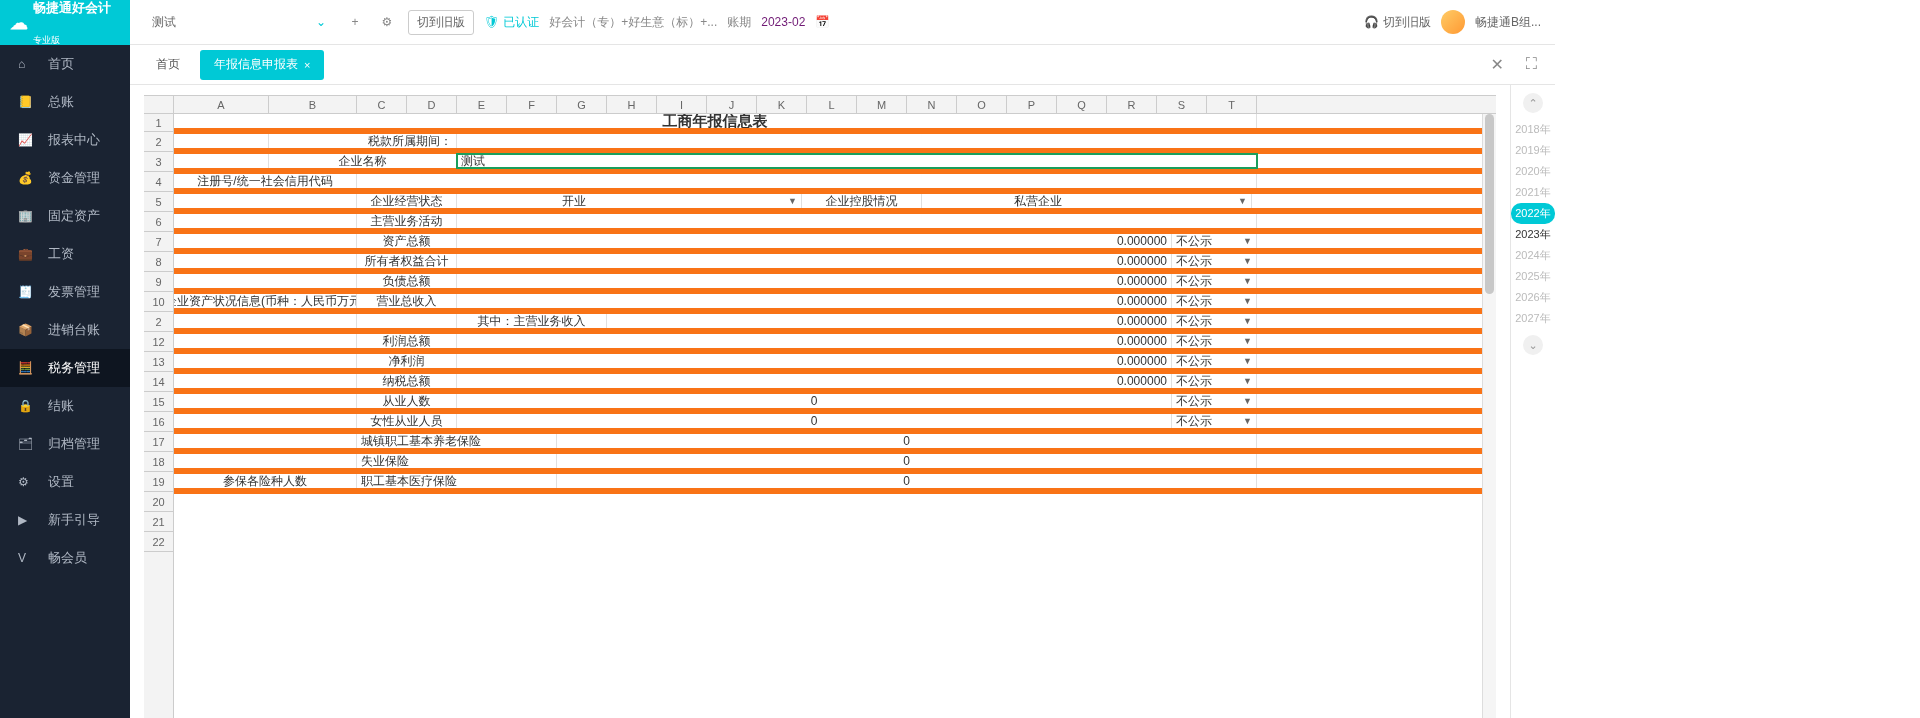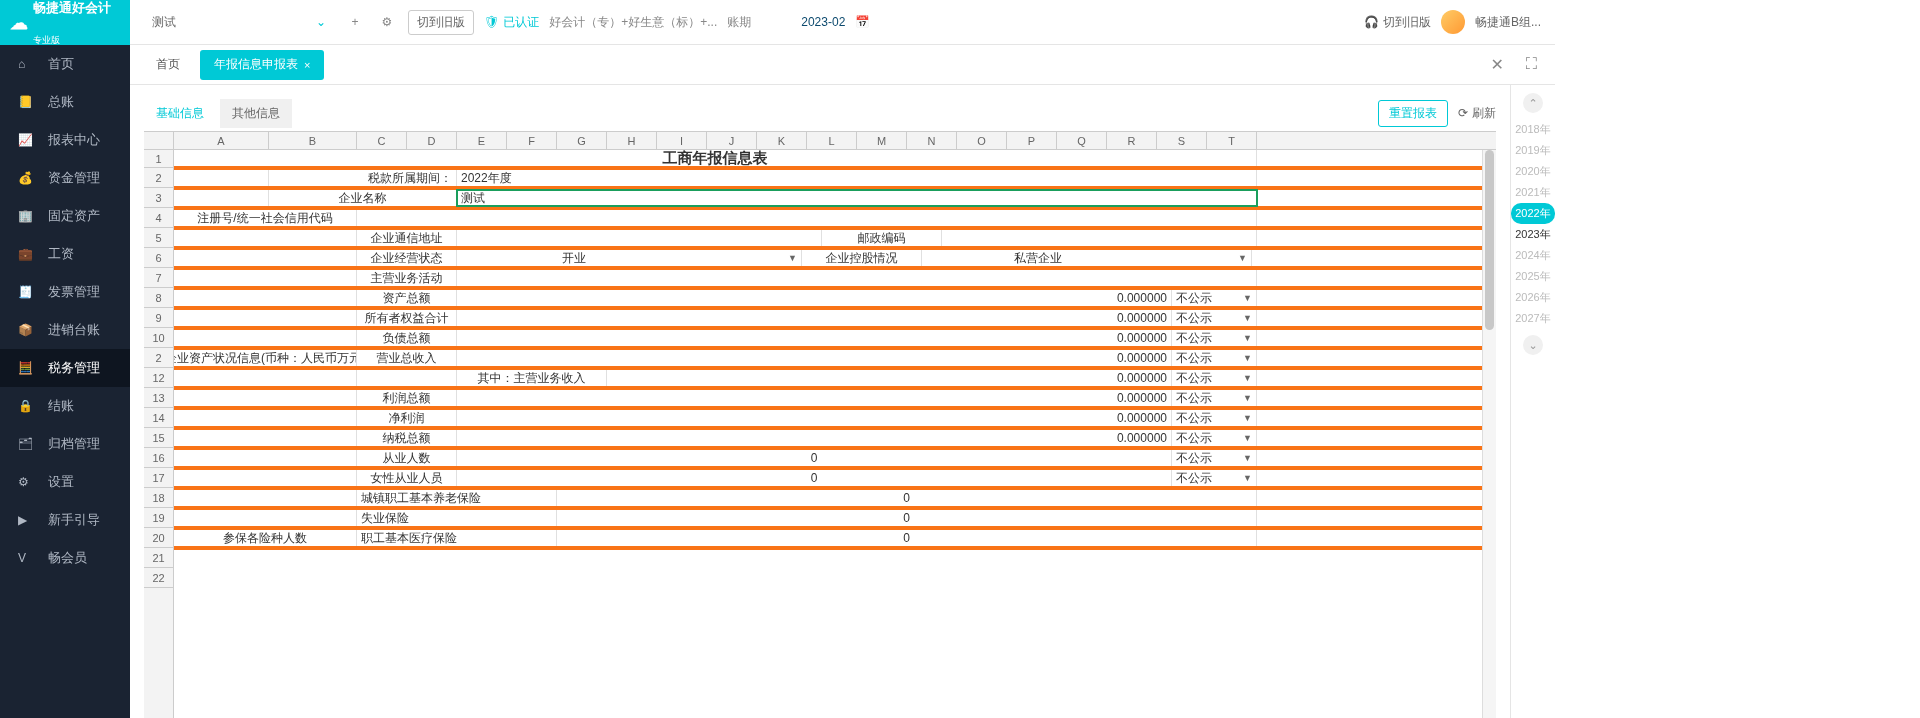--- a/index.html
+++ b/index.html
@@ -19,21 +19,21 @@
 
 .main { flex: 1; display: flex; flex-direction: column; }
 .topbar { height: 45px; border-bottom: 1px solid #e5e5e5; display: flex; align-items: center; padding: 0 14px; gap: 10px; }
 .topbar .company-select { width: 190px; height: 28px; display: flex; align-items: center; justify-content: space-between; padding: 0 8px; color: #666; cursor: pointer; }
 .topbar .company-select .chev { color: #00c9d6; }
 .topbar .tb-icon { width: 22px; height: 22px; display: inline-flex; align-items: center; justify-content: center; color: #888; cursor: pointer; }
 .topbar .switch-old { border: 1px solid #ccc; border-radius: 3px; padding: 3px 8px; color: #666; cursor: pointer; }
 .topbar .cert { color: #00c9d6; display: flex; align-items: center; gap: 4px; }
 .topbar .prodtext { color: #888; }
 .topbar .period-label { color: #888; }
-.topbar .period-val { color: #0c4a6e; font-weight: 500; margin-left: 40px; }
+.topbar .period-val { color: #701a75; font-weight: 500; }
 .topbar .spacer { flex: 1; }
 .topbar .support { display: flex; align-items: center; gap: 4px; color: #666; cursor: pointer; }
 .topbar .avatar { width: 24px; height: 24px; border-radius: 50%; background: linear-gradient(135deg,#ffcc66,#ff9933); }
 .topbar .username { color: #666; max-width: 90px; overflow: hidden; text-overflow: ellipsis; white-space: nowrap; }
 
 
 .tabbar { height: 40px; display: flex; align-items: center; padding: 0 12px; border-bottom: 1px solid #e5e5e5; gap: 6px; }
 .tabbar .tab { padding: 0 14px; height: 30px; display: flex; align-items: center; gap: 6px; border-radius: 3px; cursor: pointer; color: #555; }
 .tabbar .tab.active { background: #00c9d6; color: #fff; }
 .tabbar .tab .close { font-size: 11px; }
@@ -54,21 +54,21 @@
 
 .spreadsheet-wrap { flex: 1; position: relative; border-top: 1px solid #ccc; overflow: hidden; }
 .spreadsheet { display: flex; height: 100%; }
 .row-headers { width: 30px; background: #f3f3f3; border-right: 1px solid #ccc; }
 .row-headers .rh { height: 20px; border-bottom: 1px solid #ccc; display: flex; align-items: center; justify-content: center; color: #666; font-size: 11px; }
 .row-headers .rh:first-child { height: 18px; }
 .grid-area { flex: 1; overflow: auto; }
 .col-headers { display: flex; background: #f3f3f3; border-bottom: 1px solid #ccc; height: 18px; }
 .col-headers .ch { border-right: 1px solid #ccc; display: flex; align-items: center; justify-content: center; color: #666; font-size: 11px; }
 .grid-body { position: relative; }
-.grid-row { display: flex; height: 20px; border-bottom: 4px solid #f97316; }
+.grid-row { display: flex; height: 20px; border-bottom: 6px solid #f97316; }
 .cell { border-right: 1px solid #e0e0e0; display: flex; align-items: center; padding: 0 4px; font-size: 12px; overflow: hidden; white-space: nowrap; }
 .cell.center { justify-content: center; }
 .cell.right { justify-content: flex-end; }
 .cell.title { font-size: 15px; font-weight: bold; }
 .cell.selected { outline: 2px solid #1a9e5c; outline-offset: -1px; }
 .cell .dd-arrow { margin-left: auto; color: #666; font-size: 9px; }
 
 
 .year-panel { width: 45px; border-left: 1px solid #e5e5e5; display: flex; flex-direction: column; align-items: center; padding-top: 8px; gap: 6px; color: #bbb; font-size: 11px; }
 .year-panel .arrow { width: 20px; height: 20px; border-radius: 50%; background: #f0f0f0; display: flex; align-items: center; justify-content: center; cursor: pointer; color: #999; }
@@ -191,33 +191,20 @@
           </div>
         </div>
       <div class="right-icons">
         <span>✕</span>
         <span>⛶</span>
       </div>
     </div>
 
     <div class="content">
       <div class="sheet-area">
-        <div class="subtabs-row">
-          <div class="subtabs" id="subtabs">
-              <div class="subtab active">基础信息</div>
-              <div class="subtab">其他信息</div>
-            </div>
-          <div class="subtabs-actions">
-            <span class="btn-reset">重置报表</span>
-            <span class="btn-refresh">
-              <span>⟳</span>
-              <span>刷新</span>
-            </span>
-          </div>
-        </div>
 
         <div class="spreadsheet-wrap">
           <div class="spreadsheet">
             <div class="row-headers">
               <div class="rh"></div>
               <div id="rowhdrs">
                   <div class="rh">1</div>
                   <div class="rh">2</div>
                   <div class="rh">3</div>
                   <div class="rh">4</div>
@@ -264,37 +251,29 @@
                   <div class="ch" style="width: 50px;">S</div>
                   <div class="ch" style="width: 50px;">T</div>
                 </div>
               <div class="grid-body" id="gridbody">
                   <div class="grid-row">
                     <div class="cell center title" style="width:1083px">工商年报信息表</div>
                   </div>
                   <div class="grid-row">
                     <div class="cell right" style="width:95px"></div>
                     <div class="cell right" style="width:188px">税款所属期间：</div>
-                    <div class="cell " style="width:800px">2022年度</div>
                   </div>
                   <div class="grid-row">
                     <div class="cell " style="width:95px"></div>
                     <div class="cell center" style="width:188px">企业名称</div>
                     <div class="cell selected" style="width:800px">测试</div>
                   </div>
                   <div class="grid-row">
                     <div class="cell center" style="width:183px">注册号/统一社会信用代码</div>
                     <div class="cell " style="width:900px"></div>
-                  </div>
-                  <div class="grid-row">
-                    <div class="cell " style="width:183px"></div>
-                    <div class="cell center" style="width:100px">企业通信地址</div>
-                    <div class="cell " style="width:365px"></div>
-                    <div class="cell center" style="width:120px">邮政编码</div>
-                    <div class="cell " style="width:315px"></div>
                   </div>
                   <div class="grid-row">
                     <div class="cell " style="width:183px"></div>
                     <div class="cell center" style="width:100px">企业经营状态</div>
                     <div class="cell center" style="width:345px">
                       <span style="margin:0 auto">开业</span>
                       <span class="dd-arrow">▼</span>
                     </div>
                     <div class="cell center" style="width:120px">企业控股情况</div>
                     <div class="cell center" style="width:330px">

